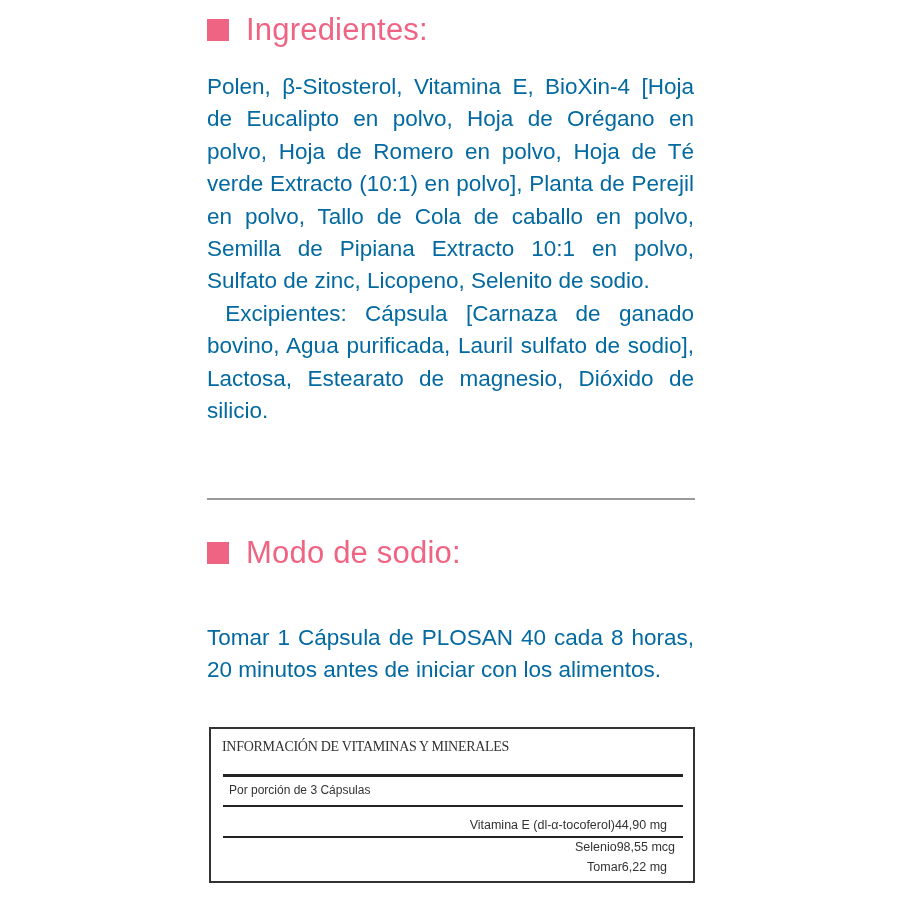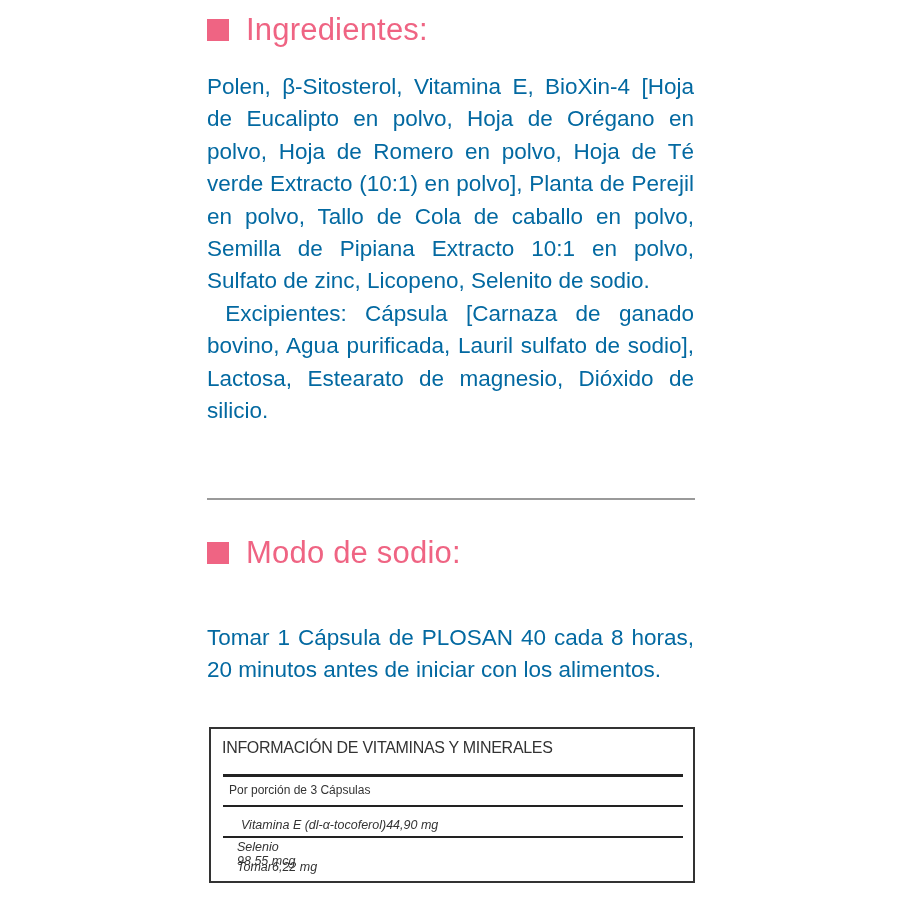--- a/index.html
+++ b/index.html
@@ -7,25 +7,25 @@
          font-family:"Liberation Sans", sans-serif; color:#2b2b33; }
   .heading { position:absolute; left:207px; display:flex; align-items:center;
              font-weight:normal; color:#ef6483; font-size:31px; letter-spacing:0.2px; }
   .heading .sq { width:22px; height:22px; background:#ef6483; margin-right:17px; }
   .para { position:absolute; left:207px; width:487px; font-size:22.5px; line-height:32.4px;
           text-align:justify; color:#0369a1; }
   .para p { margin:0; }
   .divider { position:absolute; left:207px; width:488px; top:498px; height:2px; background:#9a9a9a; }
   .table { position:absolute; left:209px; top:727px; width:486px; height:156px;
            border:2px solid #333; box-sizing:border-box; }
-  .t-title { position:absolute; left:11px; top:10px; font-size:16px; color:#333; letter-spacing:-0.3px; }
+  .t-title { position:absolute; left:11px; top:10px; font-size:14px; color:#333; letter-spacing:-0.3px;font-family:Liberation Serif, serif; }
   .rule { position:absolute; left:12px; right:10px; background:#222; }
   .t-sub { position:absolute; left:18px; top:54px; font-size:12px; color:#333;text-align:center; }
-  .t-row { position:absolute; left:30px; right:26px; display:flex; justify-content:flex-start;
-           font-size:12.5px; color:#333;font-style:italic; }
+  .t-row { position:absolute; left:30px; right:26px; display:flex; justify-content:flex-end;
+           font-size:12.5px; color:#333; }
   .t-row.left { left:26px; }
 </style>
 </head>
 <body>
 
 <div class="heading" style="top:12px;">
   <span class="sq"></span>
   <span>Ingredientes:</span>
 </div>
 
@@ -48,21 +48,21 @@
 <div class="table">
   <div class="t-title">INFORMACIÓN DE VITAMINAS Y MINERALES</div>
   <div class="rule" style="top:45px; height:3px;"></div>
   <div class="t-sub">Por porción de 3 Cápsulas</div>
   <div class="rule" style="top:76px; height:2px;"></div>
   <div class="t-row" style="top:89px;">
     <span>Vitamina E (dl-α-tocoferol)</span>
     <span>44,90 mg</span>
   </div>
   <div class="rule" style="top:107px; height:2px;"></div>
-  <div class="t-row left" style="top:111px; right:18px;flex-direction:column;">
+  <div class="t-row left" style="top:111px; right:18px;">
     <span>Selenio</span>
     <span>98,55 mcg</span>
   </div>
   <div class="t-row left" style="top:131px;">
     <span>Tomar</span>
     <span>6,22 mg</span>
   </div>
 </div>
 
 </body></html>

